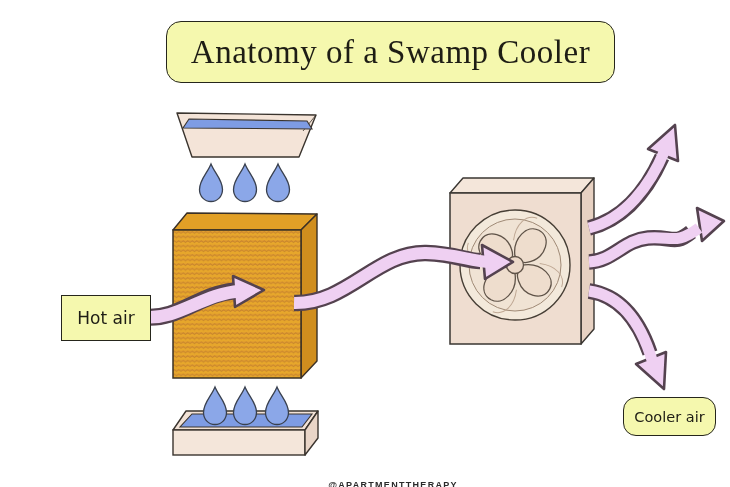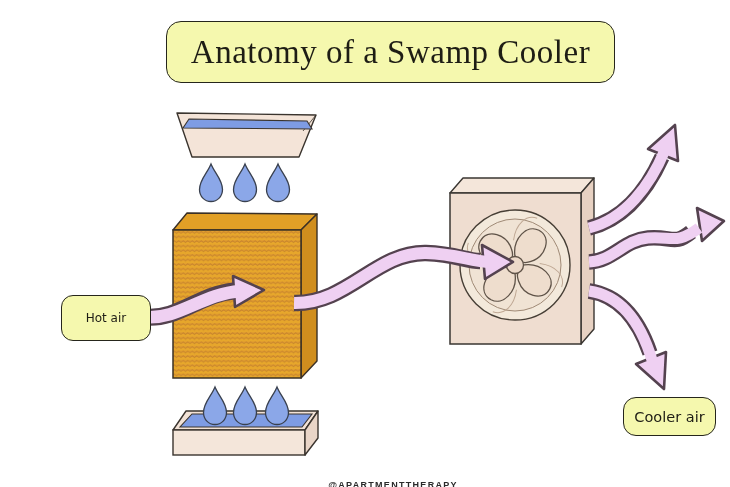--- a/index.html
+++ b/index.html
@@ -22,23 +22,23 @@
   }
   .title-box{
     left:138px;top:21px;width:449px;height:62px;
     border-radius:15px;
     font-family:"Liberation Serif","DejaVu Serif",serif;
     font-size:33px;
     letter-spacing:0.5px;
   }
   .hot-air-label{
     left:33px;top:295px;width:90px;height:46px;
-    border-radius:12px;
+    border-radius:0;
     font-family:"DejaVu Sans",sans-serif;
-    font-size:12px;
+    font-size:17px;
   }
   .cooler-air-label{
     left:595px;top:397px;width:93px;height:39px;
     border-radius:13px;
     font-family:"DejaVu Sans",sans-serif;
     font-size:14.5px;
   }
   .watermark{
     position:absolute;
     left:0;right:0;top:480px;

